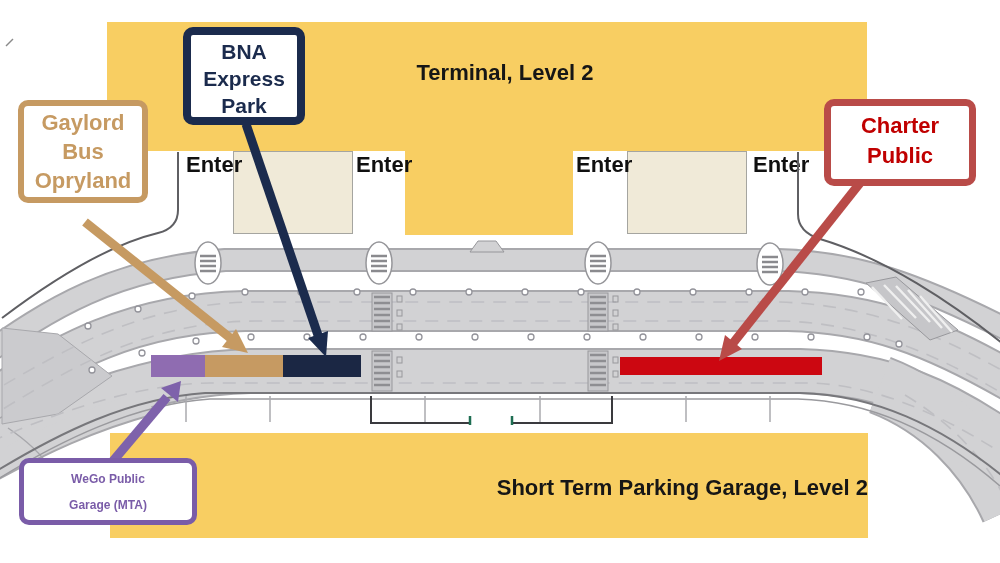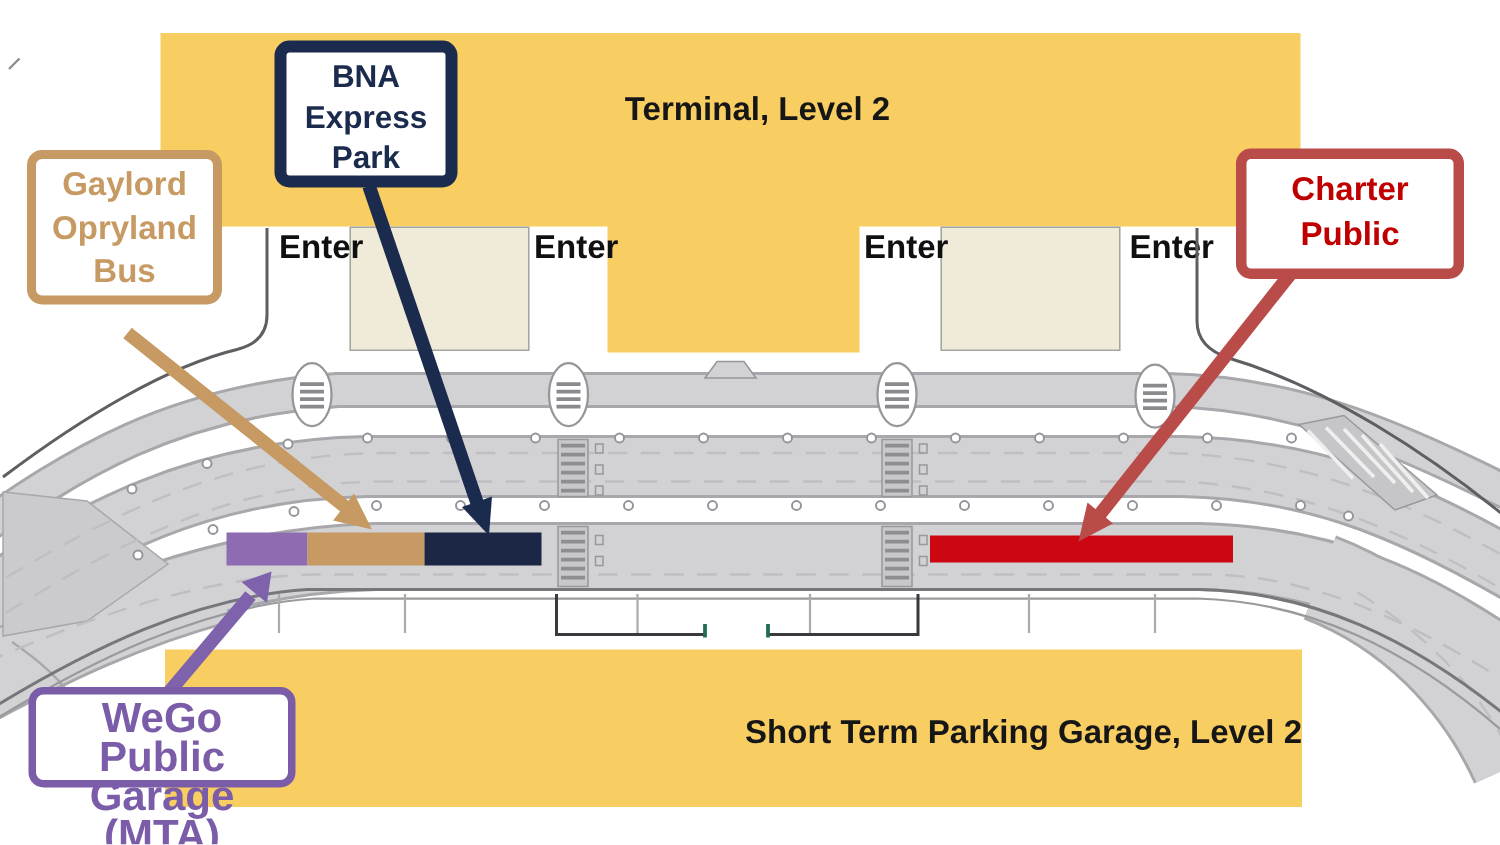--- a/index.html
+++ b/index.html
@@ -195,27 +195,27 @@
   </svg>
 
   <div class="callout" style="left: 183px; top: 27px; width: 122px; height: 98px; border: 8px solid rgb(27, 43, 77); font-size: 21px; line-height: 27px; padding-top: 3px; color: rgb(27, 43, 77);">
     <span class="ln">BNA</span>
     <span class="ln">Express</span>
     <span class="ln">Park</span>
   </div>
 
   <div class="callout" style="left: 18px; top: 100px; width: 130px; height: 103px; border: 6px solid rgb(198, 154, 98); font-size: 22px; line-height: 29px; padding-top: 2px; color: rgb(198, 154, 98);">
     <span class="ln">Gaylord</span>
+    <span class="ln">Bus</span>
     <span class="ln">Opryland</span>
-    <span class="ln">Bus</span>
   </div>
 
   <div class="callout" style="left: 824px; top: 99px; width: 152px; height: 87px; border: 7px solid rgb(185, 75, 72); font-size: 22px; line-height: 30px; padding-top: 5px; color: rgb(192, 0, 0);">
     <span class="ln">Charter</span>
     <span class="ln">Public</span>
   </div>
 
-  <div class="callout" style="left: 19px; top: 458px; width: 178px; height: 67px; border: 5px solid rgb(122, 92, 168); font-size: 28px; line-height: 26px; padding-top: 3px; color: rgb(122, 92, 168);">
+  <div class="callout" style="left: 19px; top: 458px; width: 178px; height: 67px; border: 5px solid rgb(122, 92, 168); font-size: 12px; line-height: 26px; padding-top: 3px; color: rgb(122, 92, 168);">
     <span class="ln">WeGo Public</span>
     <span class="ln">Garage (MTA)</span>
   </div>
 
 </div>
 
 </body></html>

